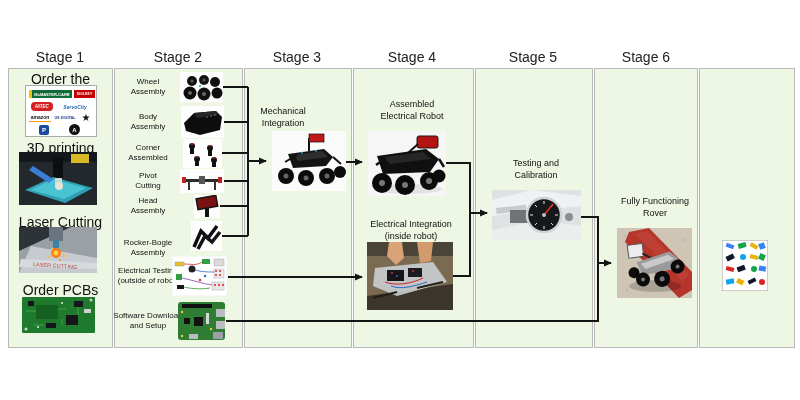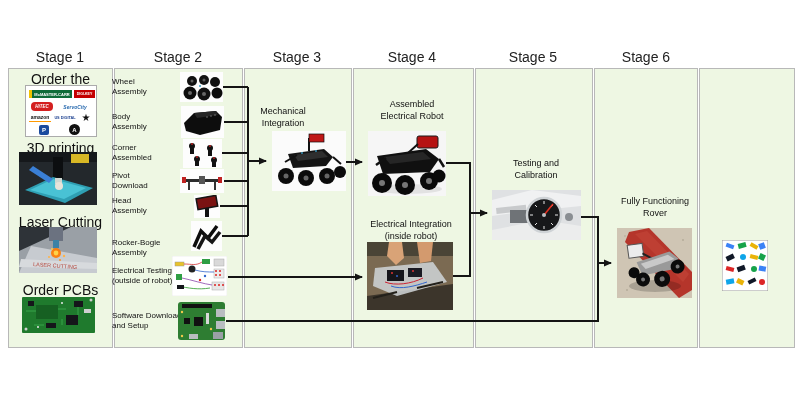--- a/index.html
+++ b/index.html
@@ -5,21 +5,21 @@
   :root{
     --panel-bg:#eef7e3; --panel-border:#b8b8b8; --connector:#141414;
     --logo-box-bg:#ffffff;
   }
   *{margin:0;padding:0;box-sizing:border-box;}
   body{background:#fff;font-family:"Liberation Sans",sans-serif;color:#111;}
   .canvas{position:relative;width:800px;height:400px;background:#fff;overflow:hidden;}
   .panel{position:absolute;top:68px;height:280px;background:var(--panel-bg);border:1px solid var(--panel-border);z-index:1;}
   .hdr{position:absolute;top:49px;width:84px;font-size:14px;text-align:center;color:#222;z-index:2;}
   .t1{position:absolute;font-size:14px;text-align:center;z-index:10;}
-  .lbl{position:absolute;left:112px;width:72px;font-size:8px;line-height:1.25;white-space:pre-line;z-index:10;}
+  .lbl{position:absolute;left:112px;width:72px;font-size:8px;line-height:1.25;text-align:center;white-space:pre-line;z-index:10;}
   .nlbl{position:absolute;font-size:9px;line-height:1.3;text-align:center;white-space:pre-line;z-index:10;}
   .img{position:absolute;z-index:10;display:block;}
   svg.wires{position:absolute;left:0;top:0;z-index:5;}
   .wire path{stroke:var(--connector);stroke-width:2;fill:none;}
   .logo-box{position:absolute;left:25px;top:85px;width:72px;height:52px;background:var(--logo-box-bg);border:1px solid #ababab;z-index:10;}
   .chip{position:absolute;display:flex;align-items:center;justify-content:center;overflow:hidden;white-space:nowrap;}
   .mcm{left:3px;top:4px;width:43px;height:8px;background:#0f6b38;border-left:3px solid #f2c200;color:#fff;font-size:4px;font-weight:bold;}
   .dk{left:48px;top:4px;width:21px;height:8px;background:#c40000;color:#fff;font-size:3.5px;font-weight:bold;}
   .htc{left:5px;top:16px;width:22px;height:9px;background:#d42020;border-radius:4px;color:#fff;font-style:italic;font-size:4.5px;font-weight:bold;}
   .svc{left:29px;top:16px;width:40px;height:9px;color:#2b6cb0;font-size:5px;font-weight:bold;font-style:italic;}
@@ -135,21 +135,21 @@
       <circle cx="16" cy="30" r="1" fill="#e8e8e8"></circle>
   </svg>
 
   <div class="lbl" style="top:77px">Wheel
 Assembly</div>
   <div class="lbl" style="top:112px">Body
 Assembly</div>
   <div class="lbl" style="top:143px">Corner
 Assembled</div>
   <div class="lbl" style="top:171px">Pivot
-Download</div>
+Cutting</div>
   <div class="lbl" style="top:196px">Head
 Assembly</div>
   <div class="lbl" style="top:238px">Rocker-Bogie
 Assembly</div>
   <div class="lbl" style="top:266px">Electrical Testing
 (outside of robot)</div>
   <div class="lbl" style="top:311px">Software Download
 and Setup</div>
 
   <svg class="img" style="left:180px;top:72px" width="43" height="30" viewBox="0 0 43 30">

